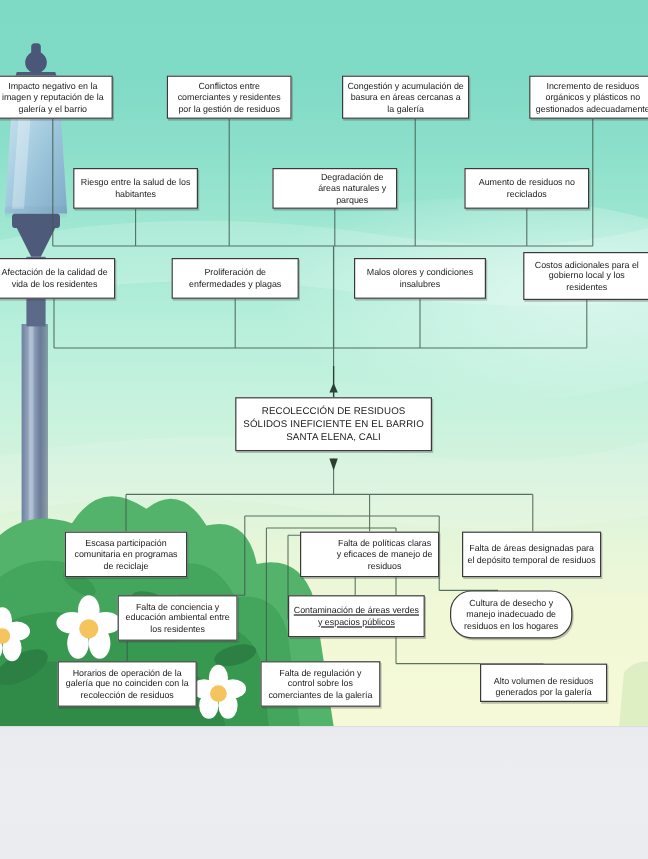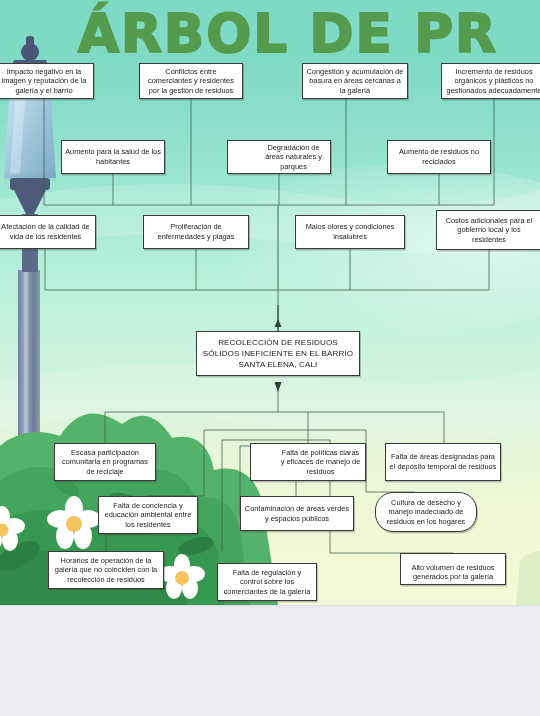--- a/index.html
+++ b/index.html
@@ -153,21 +153,20 @@
             <ellipse cx="12" cy="-4" rx="11" ry="8"></ellipse>
           <ellipse cx="8" cy="10" rx="8" ry="11"></ellipse>
             <ellipse cx="-8" cy="10" rx="8" ry="11"></ellipse>
           <ellipse cx="-12" cy="-4" rx="11" ry="8"></ellipse>
         </g>
         <circle cx="0" cy="0" r="6.5" fill="#f5c45e"></circle>
       </g>
     </g>
   </svg>
 
-  <div id="title">ÁRBOL DE PR</div>
 
   <svg id="links" viewBox="0 0 540 605">
     <g fill="none" stroke="#3f5a4b" stroke-width="0.9" opacity="0.85">
 
       <path d="M44 99 L44 205"></path>
       <path d="M191 99 L191 205"></path>
       <path d="M346 99 L346 205"></path>
       <path d="M494 99 L494 205"></path>
 
       <path d="M113 174 L113 205"></path>
@@ -227,28 +226,28 @@
   <div id="nodes">
       <div class="node center" style="left: 196px; top: 331px; width: 164px; height: 45px; align-items: center;">
         <span>RECOLECCIÓN DE RESIDUOS SÓLIDOS INEFICIENTE  EN EL BARRIO SANTA ELENA, CALI</span>
       </div>
       <div class="node" style="left: -6px; top: 63px; width: 100px; height: 36px;">
         <span>Impacto negativo en la imagen y reputación de la galería y el barrio</span>
       </div>
       <div class="node" style="left: 139px; top: 63px; width: 104px; height: 36px;">
         <span>Conflictos entre comerciantes y residentes por la gestión de residuos</span>
       </div>
-      <div class="node" style="left: 302px; top: 63px; width: 106px; height: 36px;">
+      <div class="node" style="left: 285px; top: 63px; width: 106px; height: 36px;">
         <span>Congestión y acumulación de basura en áreas cercanas a la galería</span>
       </div>
       <div class="node" style="left: 441px; top: 63px; width: 106px; height: 36px;">
         <span>Incremento de residuos orgánicos y plásticos no gestionados adecuadamente</span>
       </div>
       <div class="node" style="left: 61px; top: 140px; width: 104px; height: 34px;">
-        <span>Aumento para la salud de los habitantes</span>
+        <span>Riesgo entre la salud de los habitantes</span>
       </div>
       <div class="node" style="left: 227px; top: 140px; width: 104px; height: 34px; padding-left: 32px;">
         <span>Degradación de áreas naturales y parques</span>
       </div>
       <div class="node" style="left: 387px; top: 140px; width: 104px; height: 34px;">
         <span>Aumento de residuos no reciclados</span>
       </div>
       <div class="node" style="left: -5px; top: 215px; width: 101px; height: 34px;">
         <span>Afectación de la calidad de vida de los residentes</span>
       </div>
@@ -266,30 +265,30 @@
       </div>
       <div class="node" style="left: 250px; top: 443px; width: 116px; height: 38px; padding-left: 28px;">
         <span>Falta de políticas claras y eficaces de manejo de residuos</span>
       </div>
       <div class="node" style="left: 385px; top: 443px; width: 116px; height: 38px;">
         <span>Falta de áreas designadas para el depósito temporal de residuos</span>
       </div>
       <div class="node" style="left: 98px; top: 496px; width: 100px; height: 38px;">
         <span>Falta de conciencia y educación ambiental entre los residentes</span>
       </div>
-      <div class="node" style="left: 240px; top: 496px; width: 114px; height: 35px;">
+      <div class="node" style="left: 240px; top: 496px; width: 114px; height: 35px; text-decoration: underline;">
         <span>Contaminación de áreas verdes y espacios públicos</span>
       </div>
       <div class="node" style="left: 375px; top: 492px; width: 102px; height: 40px; border-radius: 18px;">
         <span>Cultura de desecho y manejo inadecuado de residuos en los hogares</span>
       </div>
       <div class="node" style="left: 48px; top: 551px; width: 116px; height: 38px;">
         <span>Horarios de operación de la galería que no coinciden con la recolección de residuos</span>
       </div>
-      <div class="node" style="left: 217px; top: 551px; width: 100px; height: 38px; margin-top: 12px;">
+      <div class="node" style="left: 217px; top: 551px; width: 100px; height: 38px;">
         <span>Falta de regulación y control sobre los comerciantes de la galería</span>
       </div>
       <div class="node" style="left: 400px; top: 553px; width: 106px; height: 32px; align-items: flex-end;">
         <span>Alto volumen de residuos generados por la galería</span>
       </div>
     </div>
 
 </div>
 
 <div id="below-canvas"></div>

